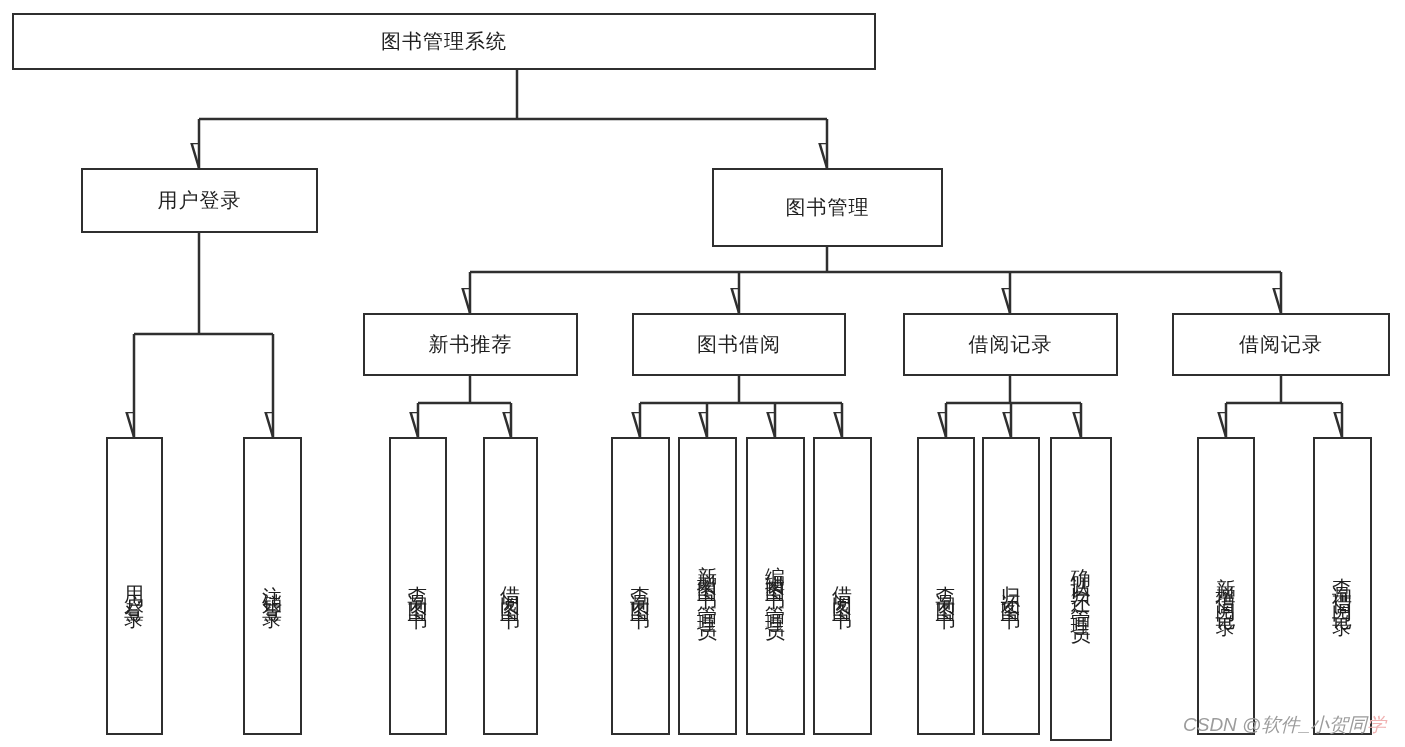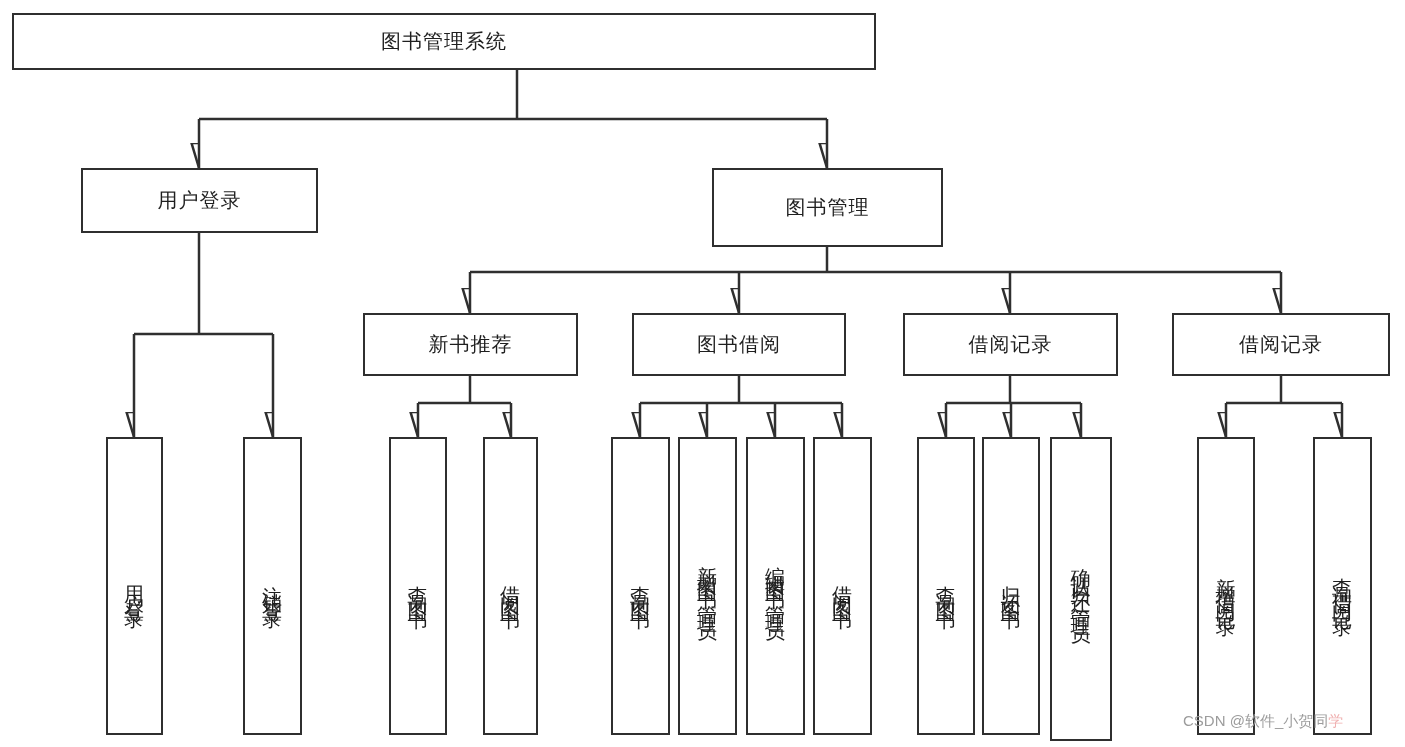--- a/index.html
+++ b/index.html
@@ -25,21 +25,21 @@
     position:absolute;z-index:2;top:437px;height:298px;box-sizing:border-box;
     background:var(--color-box_bg);border:2px solid var(--color-line);
     display:grid;place-items:center;
   }
   .vnode span{
     writing-mode:vertical-rl;text-orientation:mixed;
     font-size:20px;letter-spacing:8px;line-height:1;
   }
   .watermark{
     position:absolute;left:1183px;top:712px;z-index:3;
-    font-size:15px;white-space:nowrap;
+    font-size:19px;white-space:nowrap;font-style:italic;
   }
   .watermark .wm-gray{color:var(--color-watermark_gray);}
   .watermark .wm-pink{color:var(--color-watermark_pink);}
 </style>
 </head>
 <body>
 
 <div class="canvas">
 
   <svg class="wires" width="1405" height="747" viewBox="0 0 1405 747">

